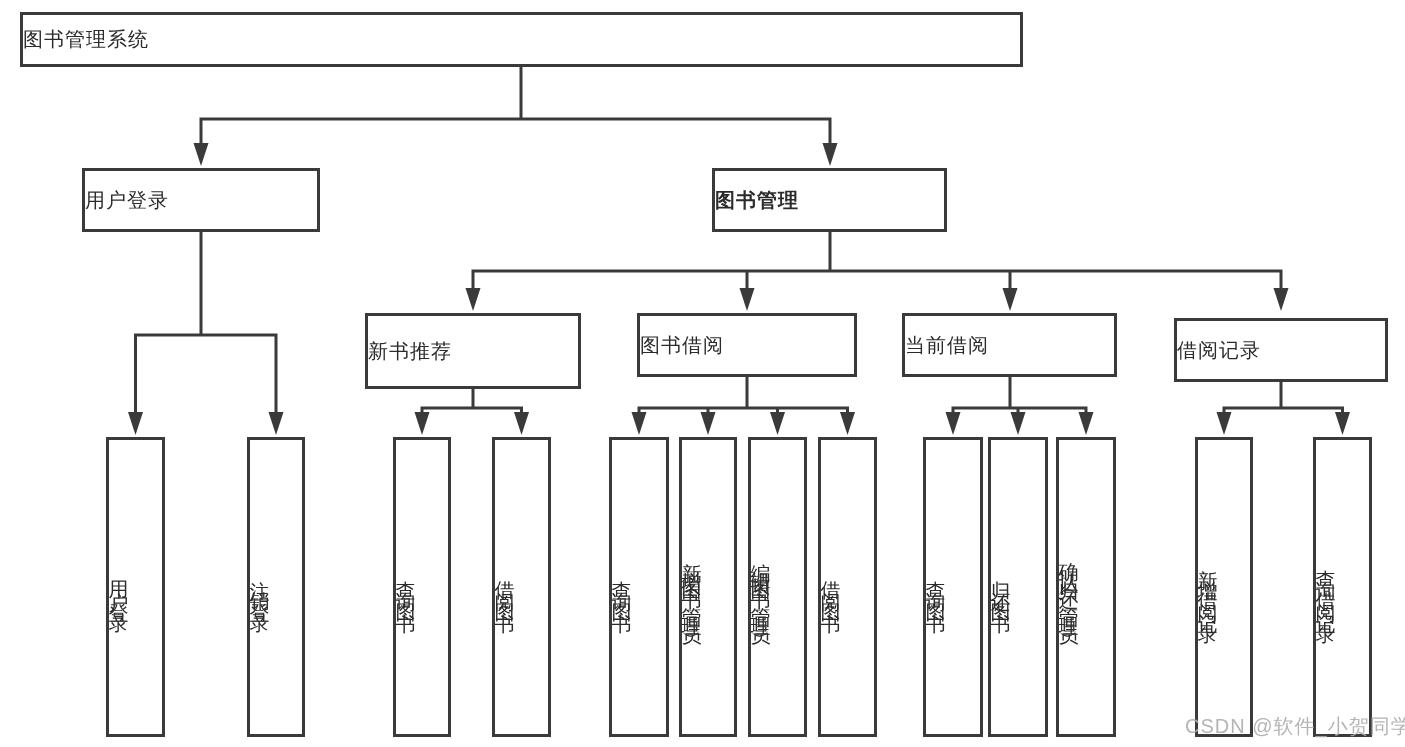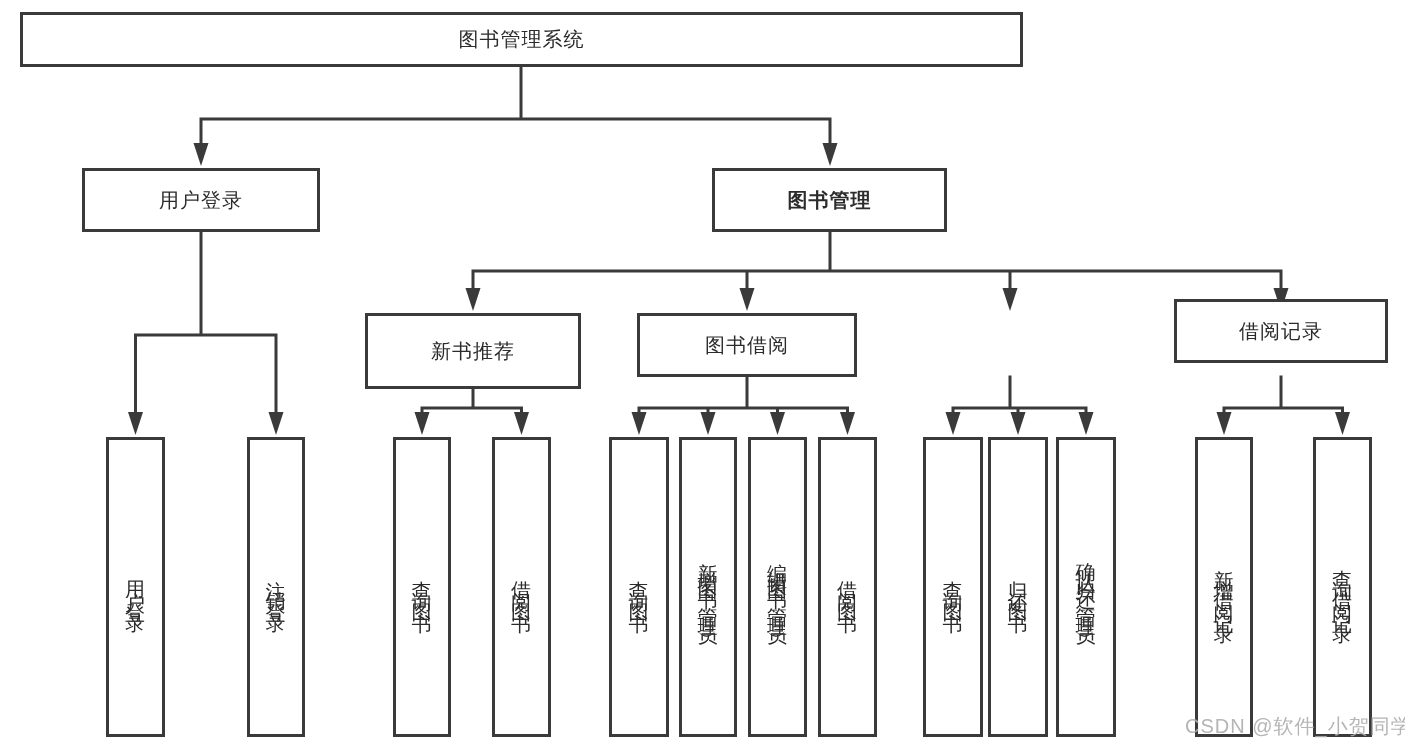--- a/index.html
+++ b/index.html
@@ -22,33 +22,33 @@
     width: 1405px;
     height: 747px;
   }
   .node {
     position: absolute;
     box-sizing: border-box;
     background: #ffffff;
     border: 3px solid #3a3a3a;
     display: flex;
     align-items: center;
-    justify-content: center;
+    justify-content: flex-start;
     color: #2b2b2b;
     font-size: 20px;
     letter-spacing: 1px;
     text-align: center;
   }
   .b-root          { left: 20px;   top: 12px;  width: 1003px; height: 55px; }
   .b-user-login    { left: 82px;   top: 168px; width: 238px;  height: 64px; }
   .b-book-mgmt     { left: 712px;  top: 168px; width: 235px;  height: 64px; font-weight: bold; }
   .b-new-book      { left: 365px;  top: 313px; width: 216px;  height: 76px; }
   .b-book-borrow   { left: 637px;  top: 313px; width: 220px;  height: 64px; font-family: Liberation Mono, monospace; }
   .b-current-borrow{ left: 902px;  top: 313px; width: 215px;  height: 64px; }
-  .b-borrow-records{ left: 1174px; top: 299px; width: 214px;  height: 64px; }
+  .b-borrow-records{ left: 1174px; top: 318px; width: 214px;  height: 64px; }
   .leaf {
     top: 437px;
     height: 300px;
   }
   .leaf .vtext {
     writing-mode: vertical-rl;
     text-orientation: mixed;
     font-size: 20px;
     letter-spacing: 11px;
     line-height: 1;
@@ -126,20 +126,23 @@
   <div class="node b-book-mgmt">
     <span>图书管理</span>
   </div>
 
   <div class="node b-new-book">
     <span>新书推荐</span>
   </div>
   <div class="node b-book-borrow">
     <span>图书借阅</span>
   </div>
+  <div class="node b-current-borrow">
+    <span>当前借阅</span>
+  </div>
   <div class="node b-borrow-records">
     <span>借阅记录</span>
   </div>
 
   <div class="node leaf l1">
     <span class="vtext">用户登录</span>
   </div>
   <div class="node leaf l2">
     <span class="vtext">注销登录</span>
   </div>

